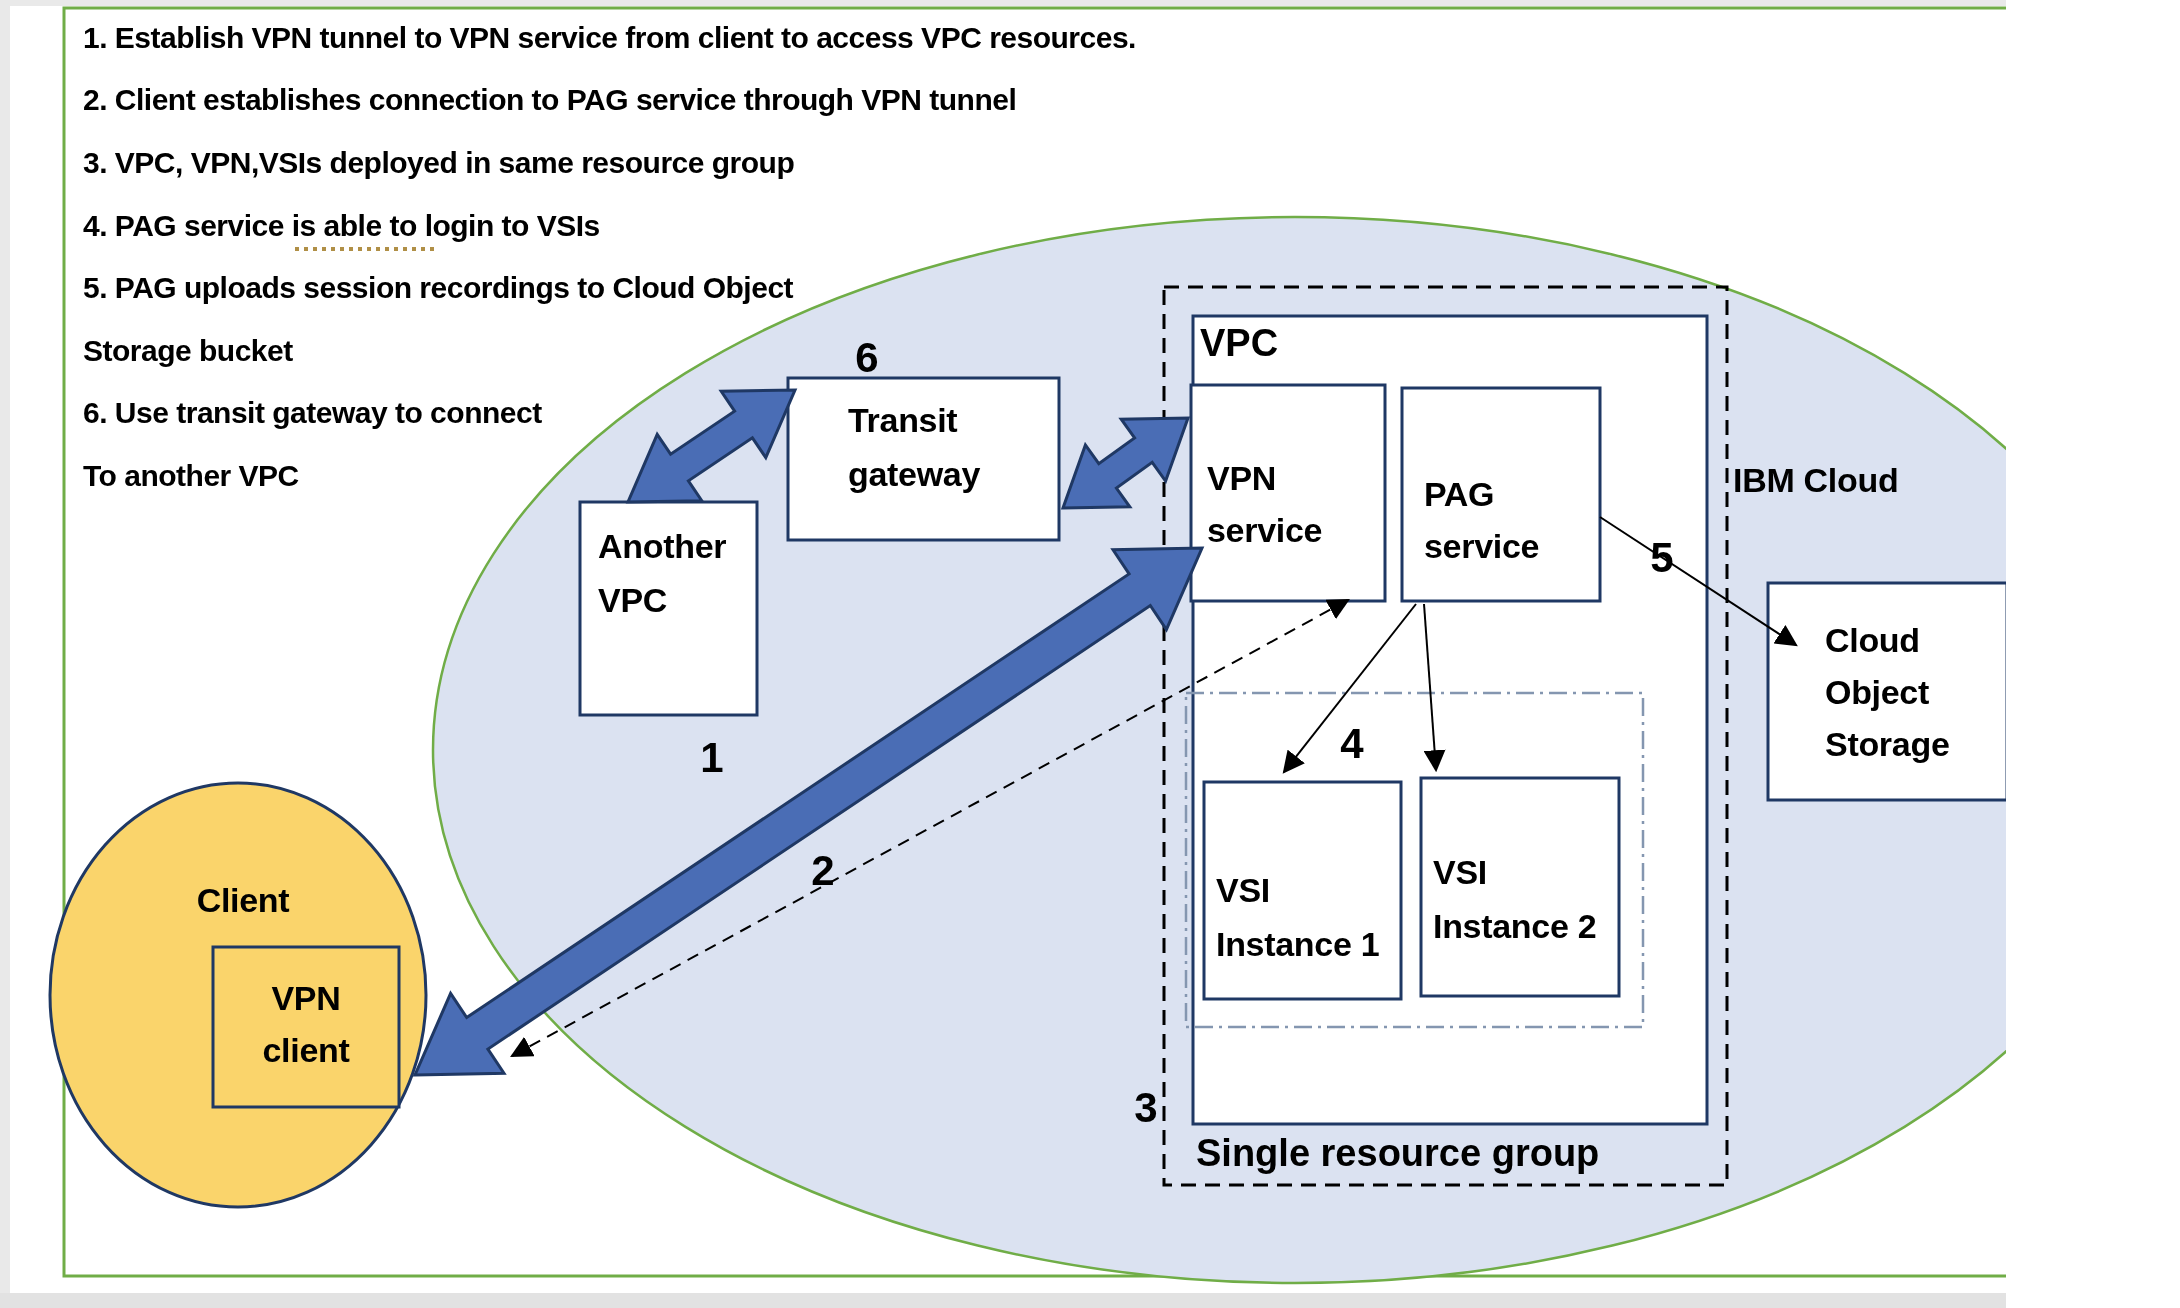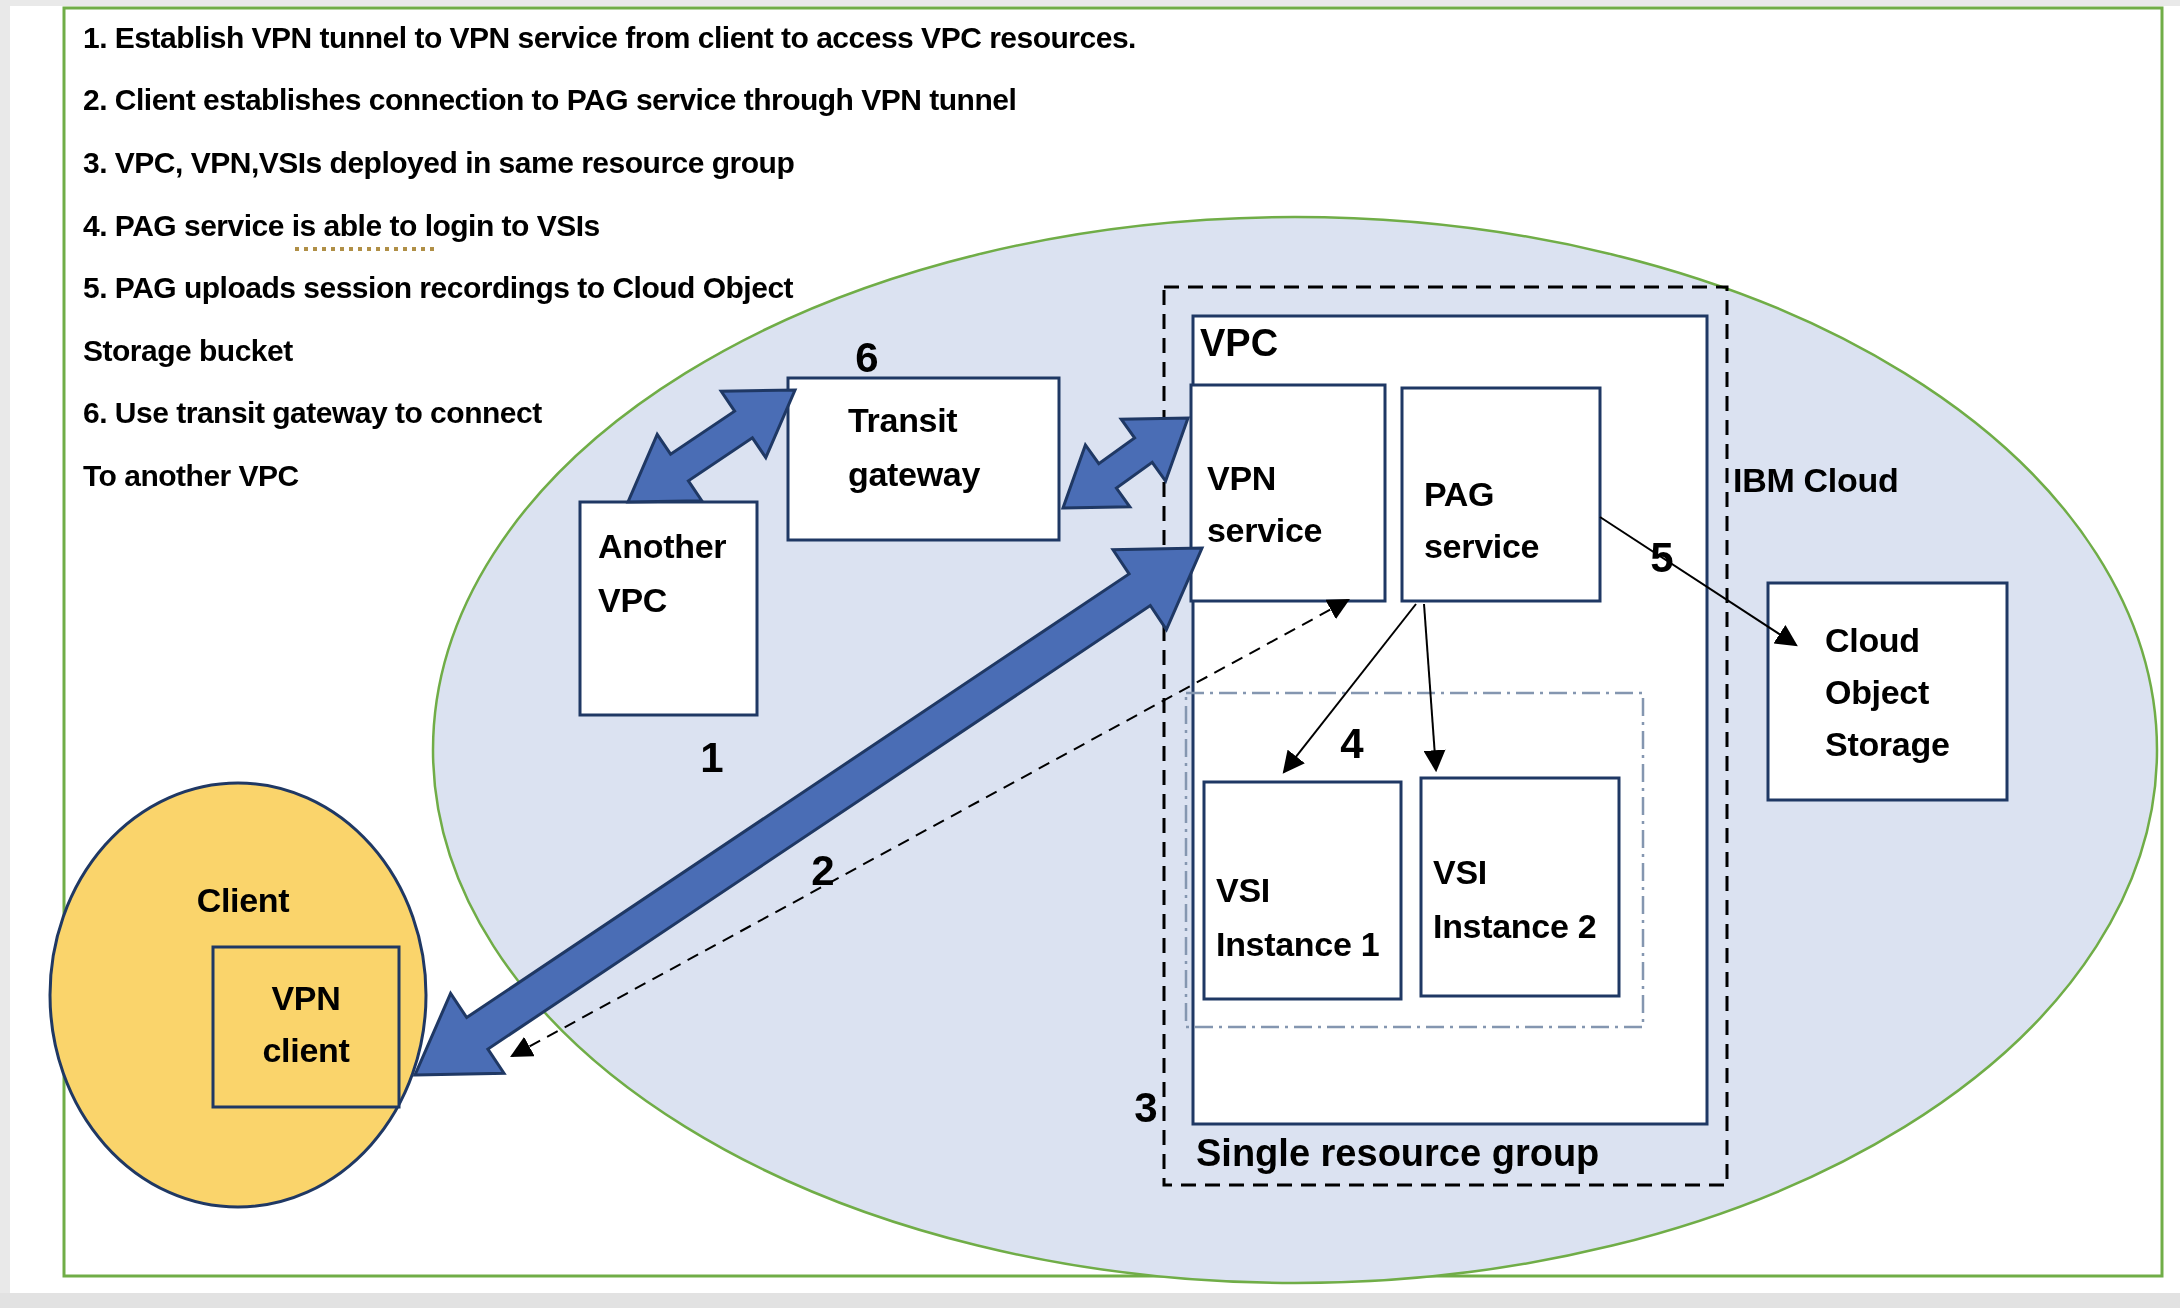--- a/index.html
+++ b/index.html
@@ -1,16 +1,16 @@
 <!DOCTYPE html>
 <html><head>
 <meta charset="utf-8">
 <style>
   html,body{margin:0;padding:0;background:#ffffff;}
-  .canvas{position:relative;width:2180px;height:1308px;background:#ffffff;overflow:hidden;
+  .canvas{position:relative;width:2006px;height:1308px;background:#ffffff;overflow:hidden;
           font-family:"Liberation Sans",sans-serif;}
   svg text{font-family:"Liberation Sans",sans-serif;fill:#000000;}
   .step-text{font-size:30px;font-weight:600;letter-spacing:-0.5px;}
   .node-text{font-size:34px;font-weight:600;letter-spacing:-0.3px;}
   .big-label{font-size:38px;font-weight:600;}
   .num-label{font-size:42px;font-weight:600;}
 </style>
 </head>
 <body>
 

